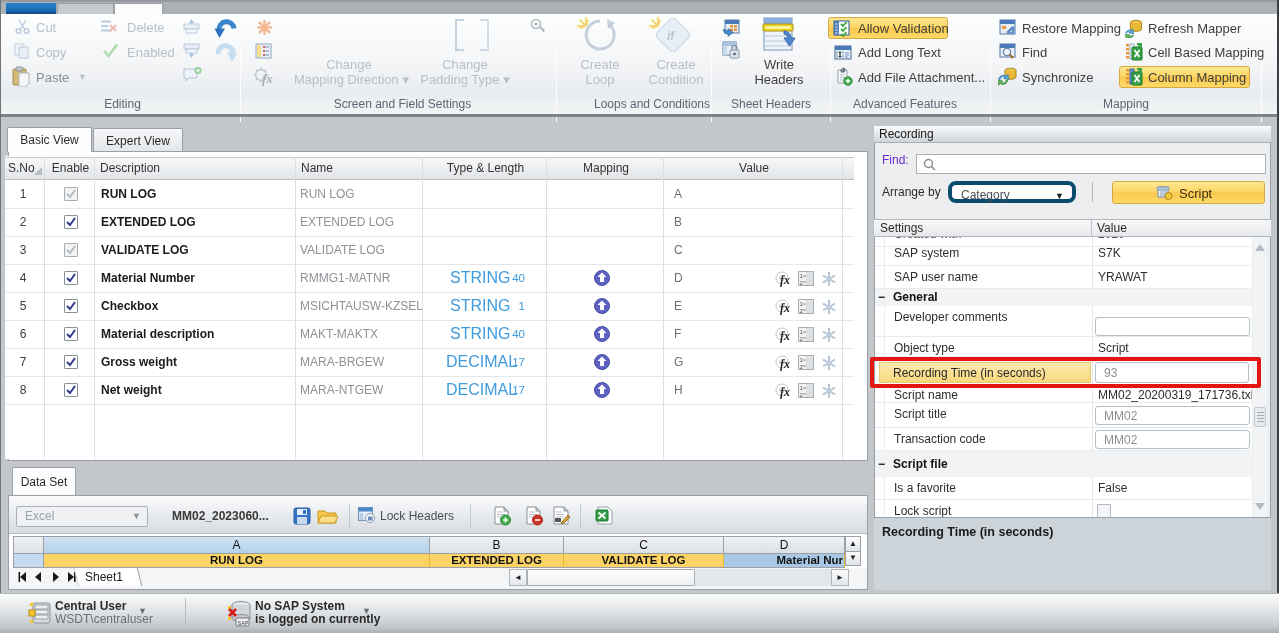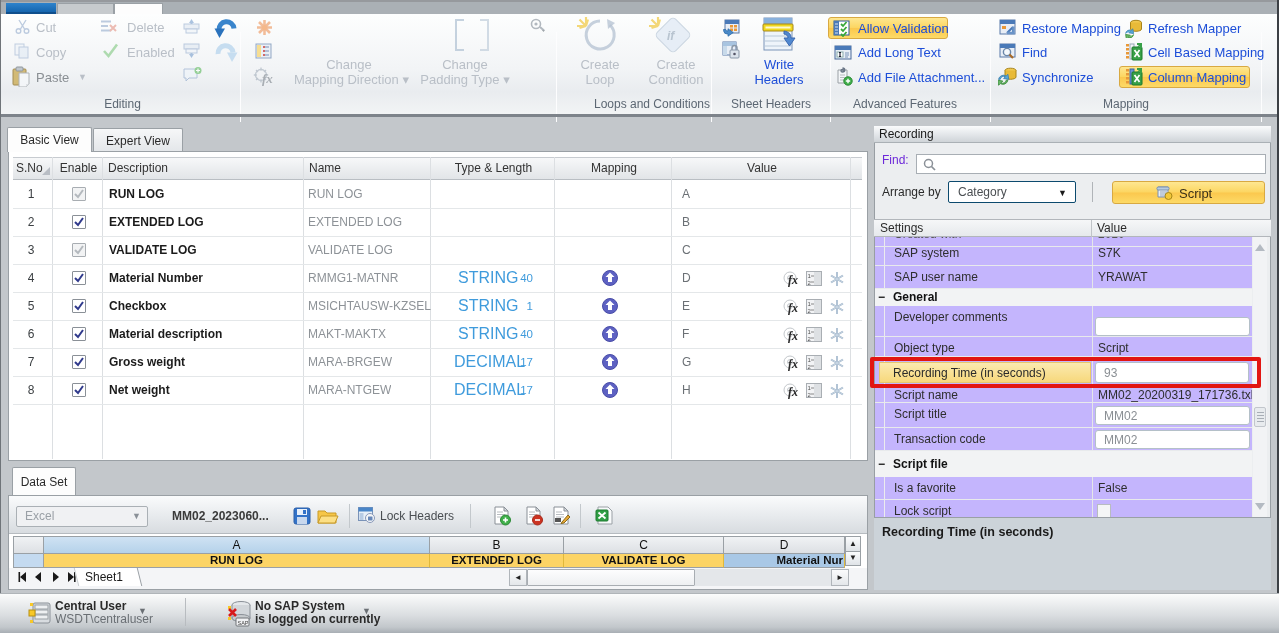--- a/index.html
+++ b/index.html
@@ -3,21 +3,21 @@
 <meta charset="utf-8">
 <style>
 *{margin:0;padding:0;box-sizing:border-box}
 html,body{width:1279px;height:633px;overflow:hidden}
 body{font-family:"Liberation Sans",sans-serif;background:#c3c7cb;position:relative}
 .abs{position:absolute}
 .sep{position:absolute;top:18px;height:90px;width:1px;background:#ccd1d6;border-right:1px solid #fdfdfe}
 .glabel{position:absolute;top:82px;height:16px;font-size:12px;color:#5c6773;text-align:center;line-height:16px}
 .ritem{position:absolute;font-size:13px;white-space:nowrap}
 .dis{color:#b9bfc7}
-.en{color:#1d4ed8}
+.en{color:#404040}
 .ybtn{position:absolute;background:linear-gradient(#fee791,#fcd662 48%,#fbc84e 52%,#fdda67);border:1px solid #d8a942;border-radius:3px}
 .hcell{position:absolute;top:1px;height:23px;line-height:23px;font-size:12px;color:#333;padding-left:3px}
 .vline{position:absolute;top:1px;height:302px;width:1px;background:#dcdfe2}
 .rline{position:absolute;width:849px;height:1px;background:#e4e7e9;left:0}
 .sno{position:absolute;width:36px;text-align:center;color:#3c4043;height:28px;line-height:28px}
 .desc{position:absolute;left:96px;font-weight:bold;color:#1b1b1b;height:28px;line-height:28px}
 .gname{position:absolute;left:295px;color:#8d9297;height:28px;line-height:28px;max-width:123px;overflow:hidden;white-space:nowrap}
 .typ{position:absolute;left:445px;color:#3f9bdc;height:28px;line-height:28px;font-size:16px}
 .tlen{position:absolute;left:492px;width:28px;text-align:right;color:#3f9bdc;height:28px;line-height:28px;font-size:11.5px}
 .vletter{position:absolute;left:669px;color:#6b7075;height:28px;line-height:28px}
@@ -45,20 +45,21 @@
 
 <div class="abs" style="left:0;top:14px;width:1279px;height:100px;background:linear-gradient(#fdfefe,#f2f4f6 55%,#e9ecef 78%,#f2f4f5);border-left:1px solid #7c8085;border-right:2px solid #404448"></div>
 <div id="ribbon" class="abs" style="left:0;top:14px;width:1279px;height:100px">
   <div class="sep" style="left:240px"></div>
   <div class="sep" style="left:556px"></div>
   <div class="sep" style="left:711px"></div>
   <div class="sep" style="left:830px"></div>
   <div class="sep" style="left:990px"></div>
   <div class="sep" style="left:1261px"></div>
   <div class="glabel" style="left:20px;width:205px">Editing</div>
+  <div class="glabel" style="left:270px;width:265px">Screen and Field Settings</div>
   <div class="glabel" style="left:579px;width:146px">Loops and Conditions</div>
   <div class="glabel" style="left:716px;width:110px">Sheet Headers</div>
   <div class="glabel" style="left:835px;width:140px">Advanced Features</div>
   <div class="glabel" style="left:1060px;width:132px">Mapping</div>
 
   <svg class="abs" style="left:14px;top:4px" width="17" height="17" viewBox="0 0 17 17" opacity="0.55">
       <g fill="none" stroke="#8aa4c8" stroke-width="1.4">
         <path d="M5 2 L10.5 11 M12 2 L6.5 11"></path>
         <circle cx="4.5" cy="13" r="2.3"></circle>
         <circle cx="12.5" cy="13" r="2.3"></circle>
@@ -299,21 +300,21 @@
 <div class="abs" style="left:0;top:114px;width:1279px;height:3px;background:#7d838a"></div>
 
 <div class="abs" style="left:0;top:0;width:1px;height:633px;background:#6f7479"></div>
 <div class="abs" style="left:1277px;top:0;width:2px;height:633px;background:#3c4045"></div>
 <div class="abs" style="left:0;top:631px;width:1279px;height:2px;background:#2e3236"></div>
 
 <div class="abs" style="left:7px;top:127px;width:85px;height:25px;background:#fdfdfd;border:1px solid #9aa0a5;border-bottom:none;border-radius:2px 2px 0 0;font-size:12px;color:#2a2a2a;text-align:center;line-height:25px;z-index:3">Basic View</div>
 <div class="abs" style="left:93px;top:128px;width:90px;height:24px;background:linear-gradient(#f6f7f8,#e3e6e9);border:1px solid #9aa0a5;border-bottom:none;border-radius:2px 2px 0 0;font-size:12px;color:#2a2a2a;text-align:center;line-height:24px">Expert View</div>
 
 <div class="abs" style="left:8px;top:151px;width:860px;height:310px;background:#fff;border:1px solid #9aa0a5"></div>
-<div id="grid" class="abs" style="left:13px;top:156px;width:849px;height:303px;background:#fff;font-size:12px;overflow:hidden">
+<div id="grid" class="abs" style="left:5px;top:156px;width:849px;height:303px;background:#fff;font-size:12px;overflow:hidden">
 
   <div class="abs" style="left:0;top:1px;width:849px;height:23px;background:linear-gradient(#f7f8f9,#eceef0 50%,#e2e5e8);border-top:1px solid #c7cbd0;border-bottom:1px solid #b9bec3"></div>
   <div class="hcell" style="left:0;width:39px">S.No</div>
   <div class="hcell" style="left:39px;width:50px;text-align:center">Enable</div>
   <div class="hcell" style="left:89px;width:201px;padding-left:6px">Description</div>
   <div class="hcell" style="left:290px;width:127px;padding-left:6px">Name</div>
   <div class="hcell" style="left:417px;width:124px;text-align:center">Type &amp; Length</div>
   <div class="hcell" style="left:541px;width:117px;text-align:center">Mapping</div>
   <div class="hcell" style="left:658px;width:179px;text-align:center">Value</div>
   <svg class="abs" style="left:28px;top:10px" width="10" height="10">
@@ -611,40 +612,40 @@
 <div id="props" class="abs" style="left:874px;top:126px;width:397px;height:464px;font-size:12px">
   <div class="abs" style="left:0;top:0;width:397px;height:17px;background:linear-gradient(#fafbfc,#e7eaed 45%,#cfd4d8);border-bottom:1px solid #aab0b5;color:#1a1a1a;line-height:17px;padding-left:5px">Recording</div>
   <div class="abs" style="left:8px;top:25px;height:18px;line-height:18px;color:#6d28d9">Find:</div>
   <div class="abs" style="left:42px;top:28px;width:350px;height:20px;background:#fff;border:1px solid #a8aeb4">
     <svg width="13" height="13" style="position:absolute;left:6px;top:3px" viewBox="0 0 13 13">
         <circle cx="5.5" cy="5.5" r="4" fill="none" stroke="#8a9097" stroke-width="1.5"></circle>
         <path d="M8.5 8.5 L12 12" stroke="#8a9097" stroke-width="1.7"></path>
       </svg>
   </div>
   <div class="abs" style="left:8px;top:56px;height:20px;line-height:20px;color:#2a2a2a">Arrange by</div>
-  <div class="abs" style="left:74px;top:55px;width:128px;height:22px;background:#fff;border:1px solid #0c4a6e;border-radius:2px;color:#4a4e52;line-height:20px;padding-left:9px">Category<span style="position:absolute;right:8px;top:1px;font-size:9px;color:#1a1a1a">▼</span></div>
+  <div class="abs" style="left:74px;top:55px;width:128px;height:22px;background:#fff;border:4px solid #0c4a6e;border-radius:8px;color:#4a4e52;line-height:20px;padding-left:9px">Category<span style="position:absolute;right:8px;top:1px;font-size:9px;color:#1a1a1a">▼</span></div>
   <div class="abs" style="left:218px;top:56px;width:1px;height:20px;background:#b0b4b8"></div>
   <div class="ybtn" style="left:238px;top:55px;width:153px;height:23px">
     <svg width="17" height="15" style="position:absolute;left:43px;top:3px" viewBox="0 0 17 15">
         <path d="M2 2 h10 v10 h-10 Z" fill="#e8eef6" stroke="#7a90b0"></path>
         <path d="M2 2 c-1.5 0 -1.5 3 0 3 h10 c1.5 0 1.5 -3 0 -3 Z" fill="#b8cce0" stroke="#7a90b0"></path>
         <g stroke="#98a8c0">
           <path d="M4 7 h7 M4 9 h7 M4 11 h5"></path>
         </g>
         <circle cx="12.5" cy="11" r="3.5" fill="#f4c838" stroke="#a88818"></circle>
       </svg>
     <span style="position:absolute;left:66px;top:3px;line-height:17px;color:#3a3018;font-size:13px">Script</span>
   </div>
   <div class="abs" style="left:0;top:93px;width:397px;height:18px;background:linear-gradient(#f6f7f8,#e6e9ec);border-top:1px solid #b2b6bb;border-bottom:1px solid #b2b6bb;color:#2a2a2a">
     <span style="position:absolute;left:6px;top:0;line-height:17px">Settings</span>
     <span style="position:absolute;left:223px;top:0;line-height:17px">Value</span>
     <span style="position:absolute;left:217px;top:0;width:1px;height:17px;background:#c0c4c8"></span>
   </div>
 
-  <div class="abs" style="left:1px;top:111px;width:377px;height:280px;background:#c4b5fd;overflow:hidden">
+  <div class="abs" style="left:1px;top:111px;width:377px;height:280px;background:#ffffff;overflow:hidden">
     <div class="pvline"></div>
       <div style="position:absolute;left:9px;top:0;width:1px;height:280px;background:#ececee"></div>
     <div class="prow" style="top:-14px;height:24px">
         <span class="pl" style="color:#555">Created with</span>
         <span class="pv" style="color:#555">2010</span>
       </div>
     <div class="prow" style="top:5px;height:24px">
         <span class="pl">SAP system</span>
         <span class="pv">S7K</span>
       </div>

